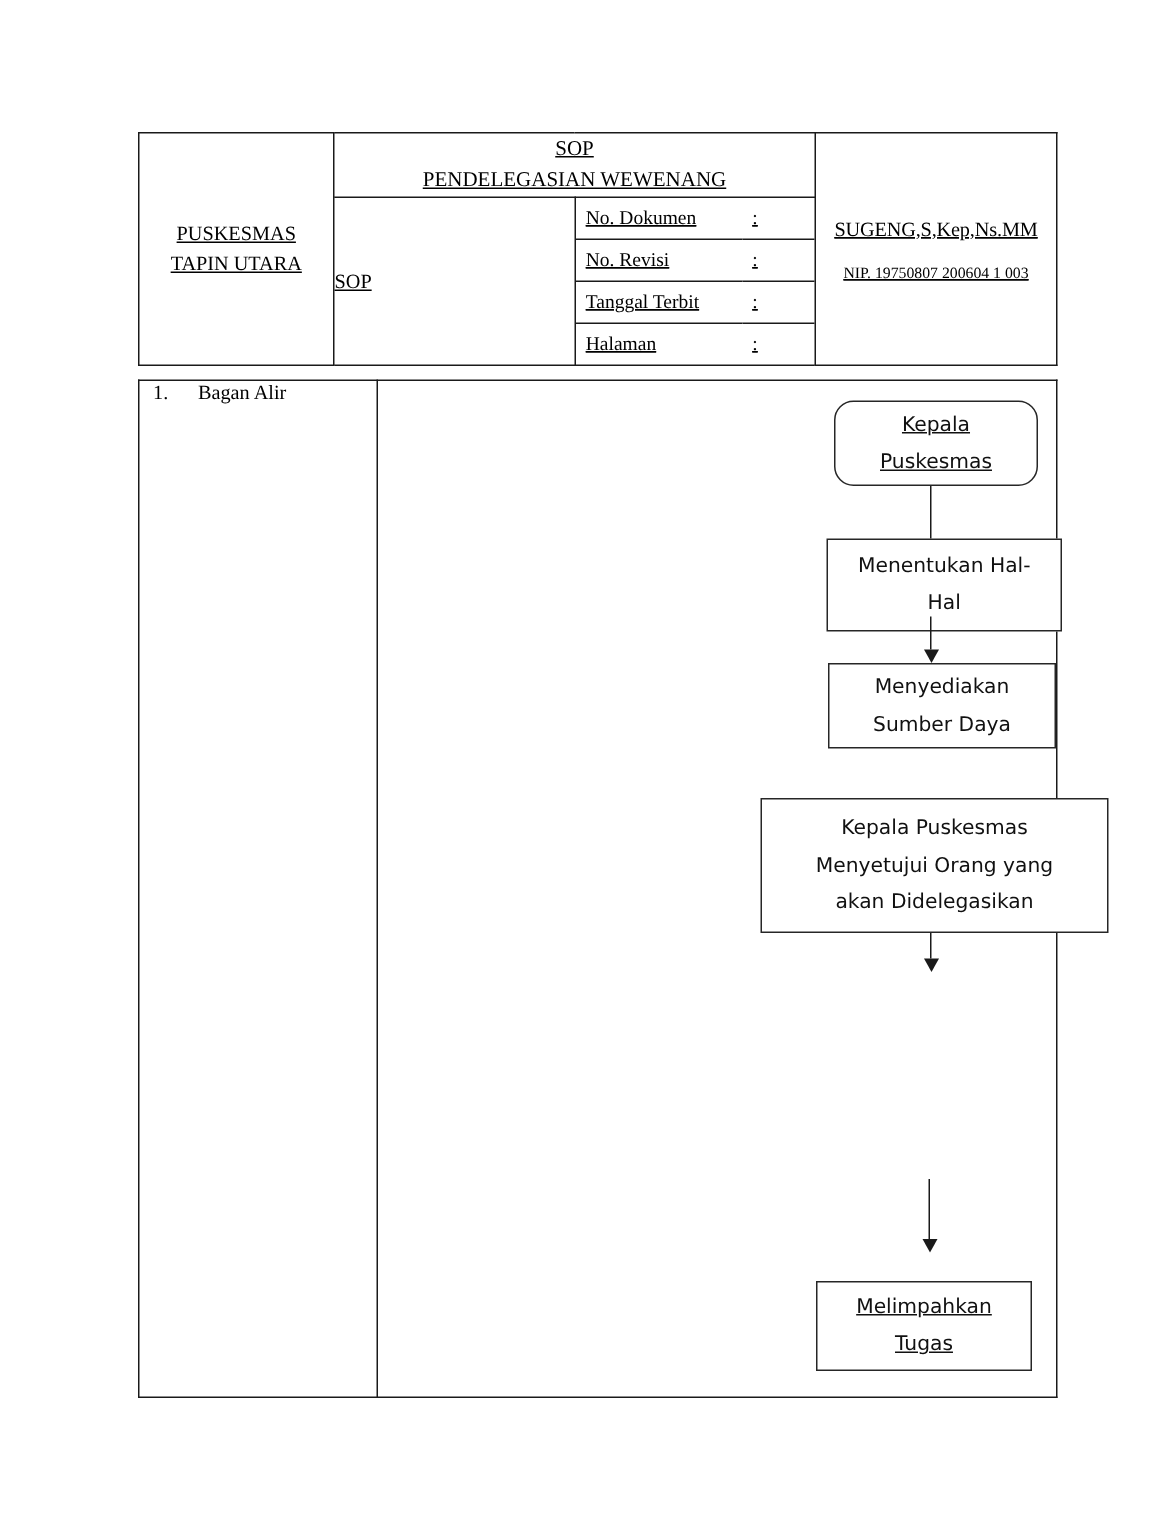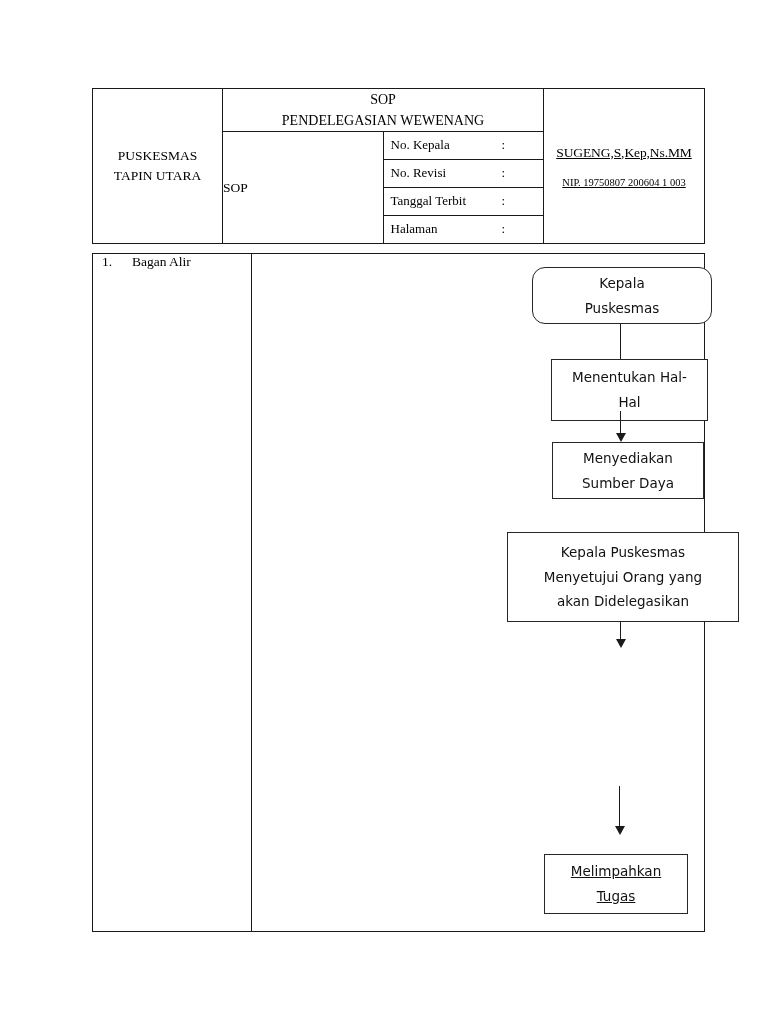--- a/index.html
+++ b/index.html
@@ -23,20 +23,21 @@
     left: 92px;
     top: 88px;
     width: 613px;
     border-collapse: collapse;
     table-layout: fixed;
   }
   .header-table td {
     border: 1px solid #1a1a1a;
     padding: 0;
     vertical-align: middle;
+    text-decoration: underline;
   }
   .cell-unit {
     width: 129px;
     text-align: center;
     font-size: 13.5px;
     line-height: 1.45;
     padding: 4px 3px;
   }
   .cell-unit .unit-line { display: block; }
 
@@ -184,21 +185,21 @@
       <span class="sign-name">SUGENG,S,Kep,Ns.MM</span>
       <span class="sign-nip">NIP. 19750807 200604 1 003</span>
     </td>
   </tr>
   <tr>
     <td class="cell-sop-label">SOP</td>
     <td>
       <table class="meta-table">
         <tbody>
               <tr>
-          <td class="meta-label">No. Kepala</td>
+          <td class="meta-label">No. Dokumen</td>
           <td class="meta-colon">:</td>
           <td class="meta-value"></td>
         </tr>
         <tr>
           <td class="meta-label">No. Revisi</td>
           <td class="meta-colon">:</td>
           <td class="meta-value"></td>
         </tr>
         <tr>
           <td class="meta-label">Tanggal Terbit</td>
@@ -222,21 +223,21 @@
       <tr>
     <td class="flow-label-cell">
       <div class="flow-label-row">
         <span class="flow-num">1.</span>
         <span class="flow-label-text">Bagan Alir</span>
       </div>
     </td>
     <td class="flow-canvas-cell">
       <div class="flow-canvas">
 
-        <div class="node rounded" style="left:280px; top:13px; width:180px; height:57px;">
+        <div class="node rounded" style="left:304px; top:13px; width:136px; height:57px;text-decoration:underline;">
           <span class="nline">Kepala</span>
           <span class="nline">Puskesmas</span>
         </div>
 
         <div class="connector" style="left:368px; top:70px; height:69px;"></div>
 
         <div class="node" style="left:299px; top:105px; width:157px; height:62px;">
           <span class="nline">Menentukan Hal-</span>
           <span class="nline">Hal</span>
         </div>

